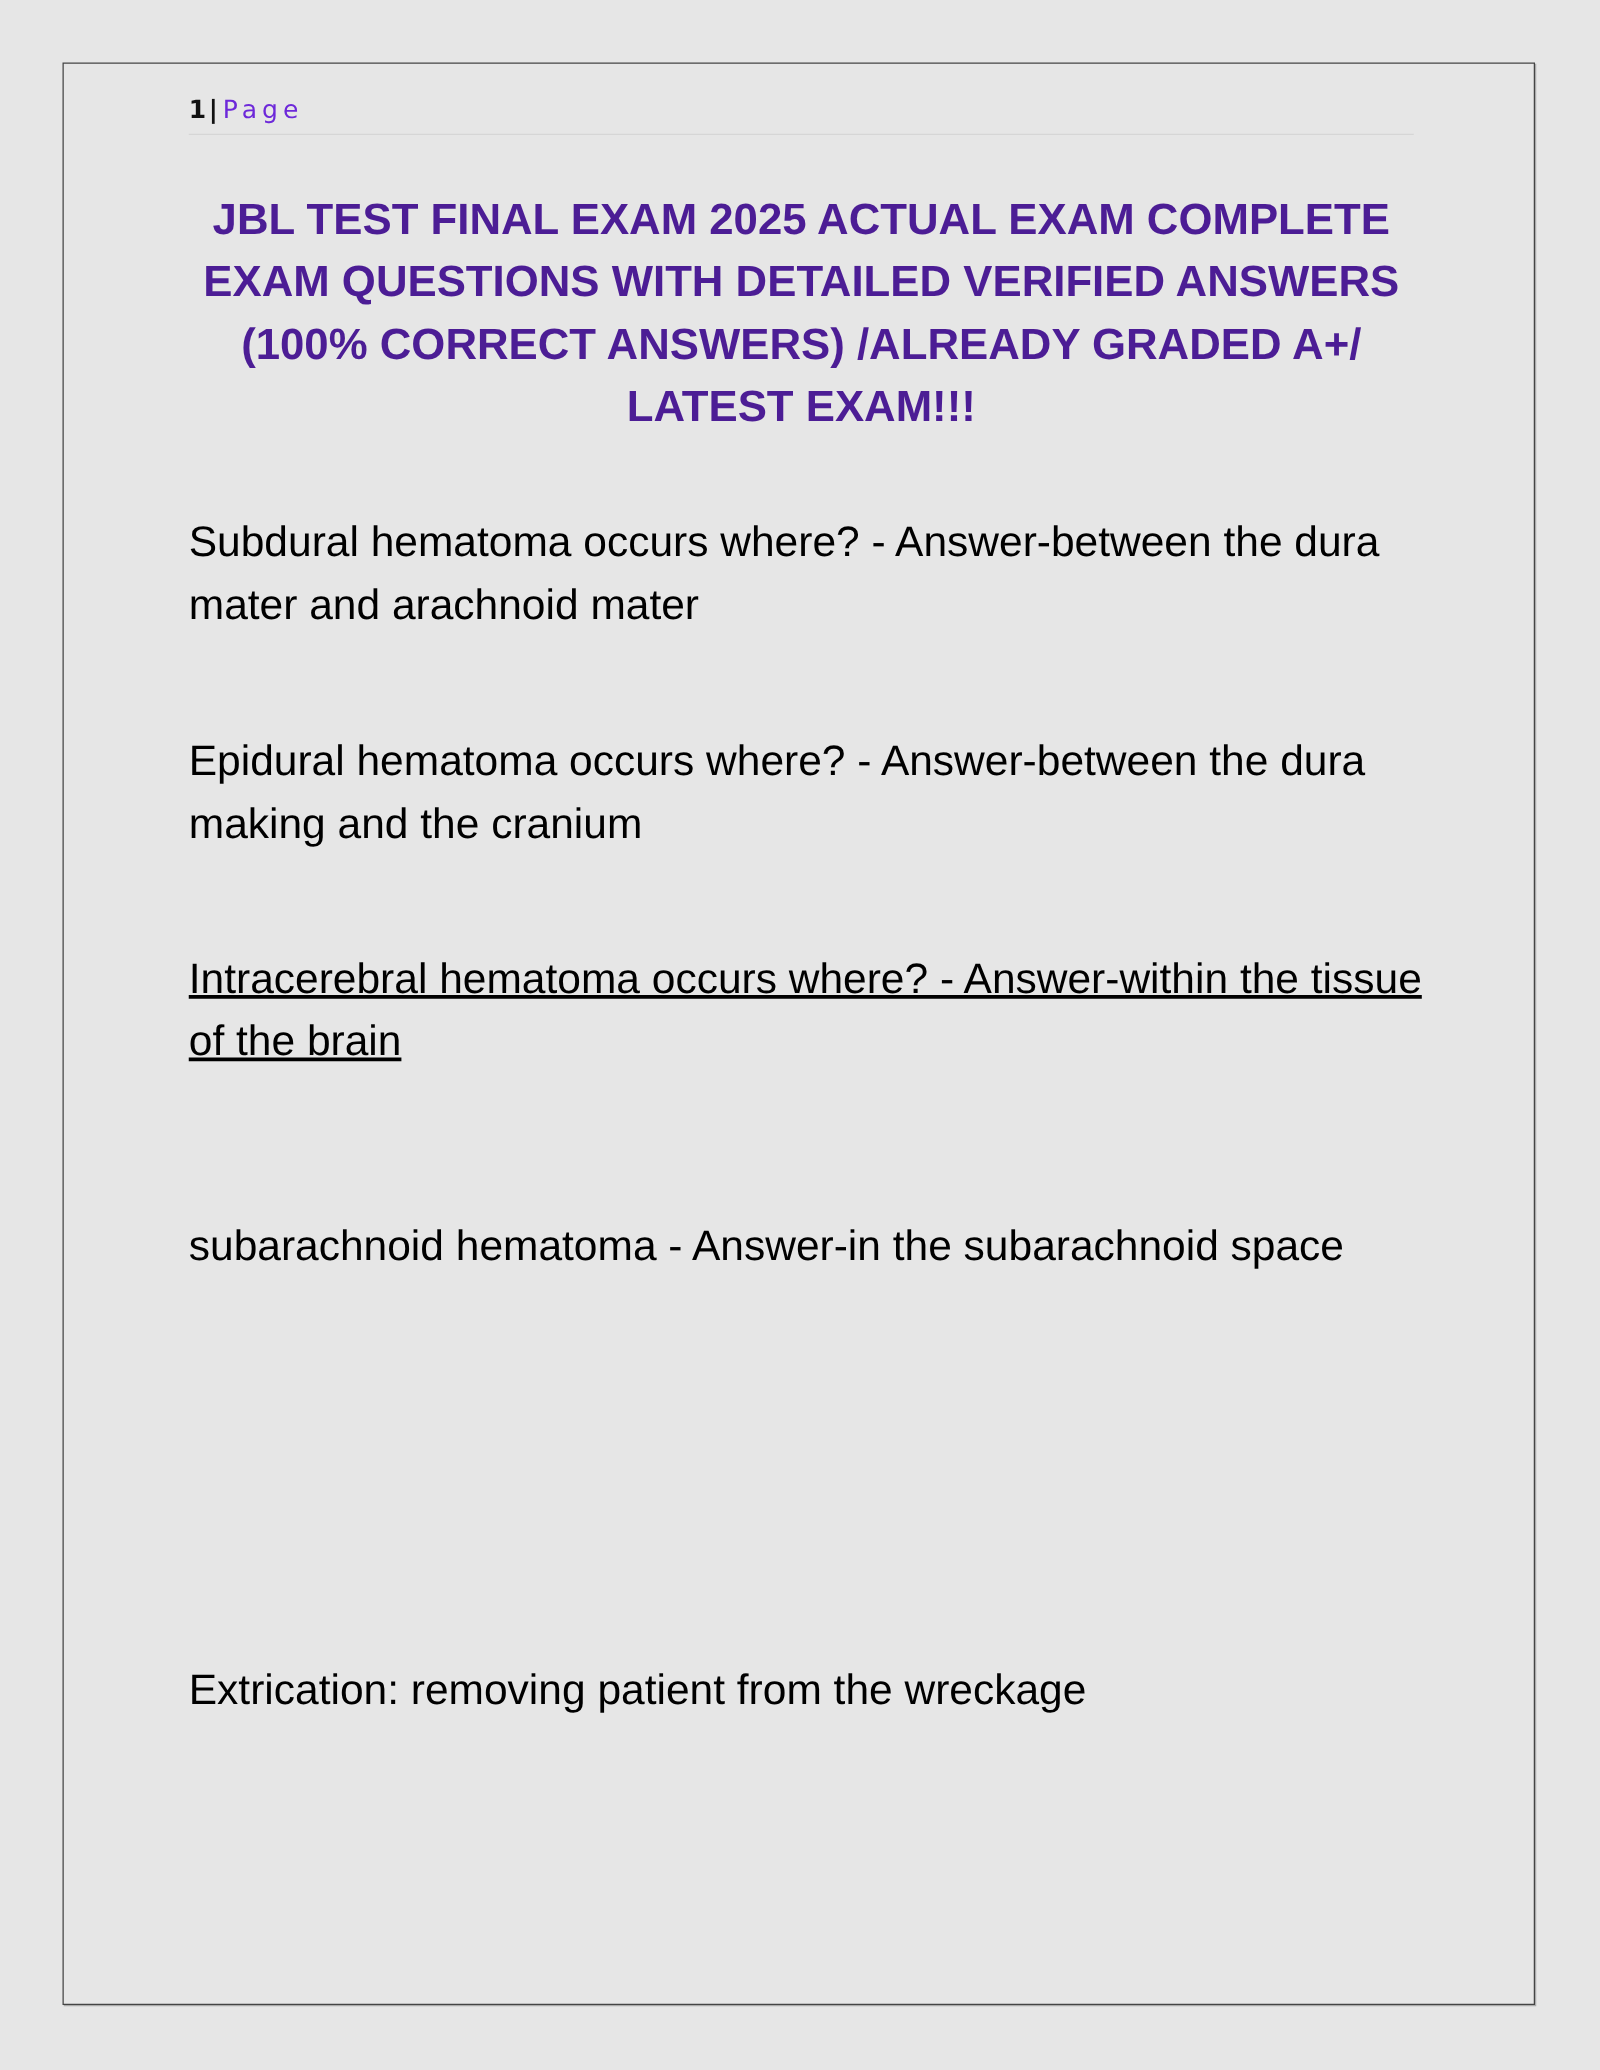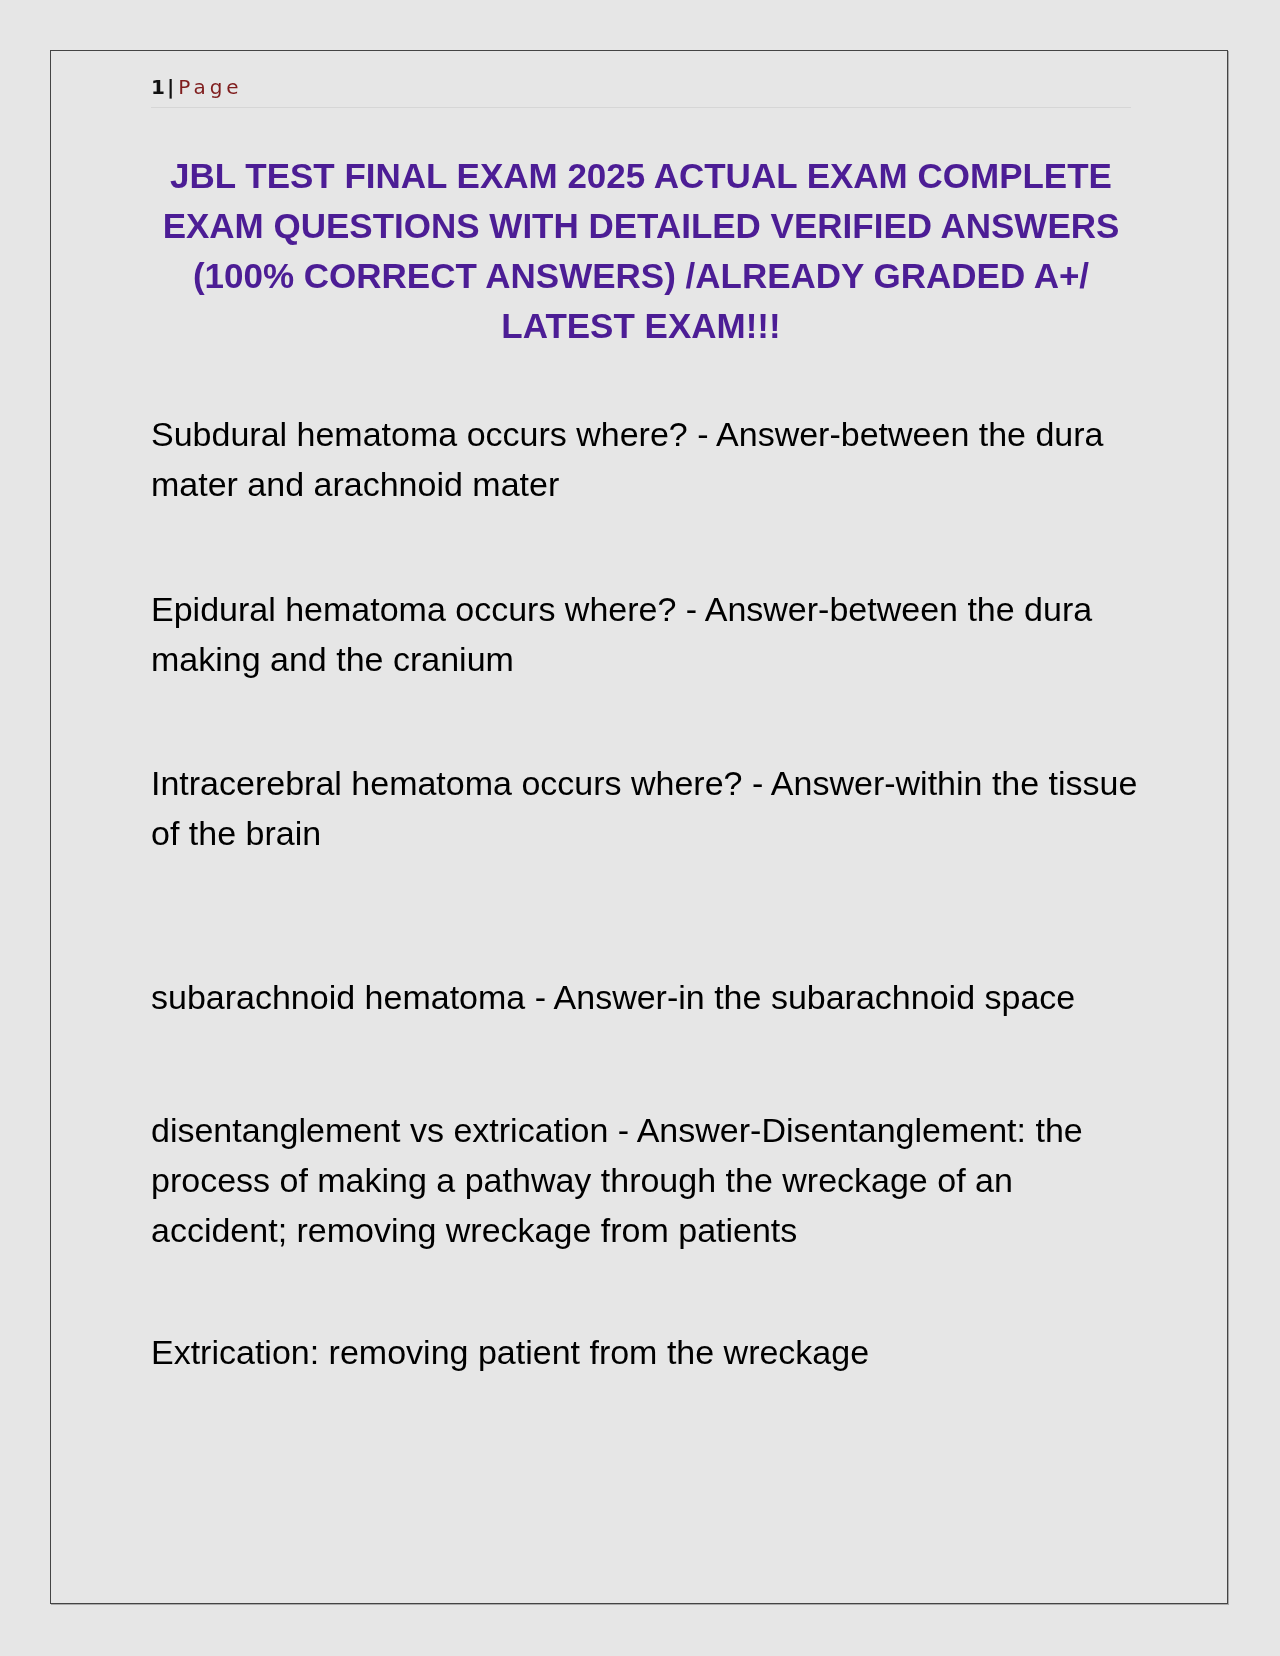--- a/index.html
+++ b/index.html
@@ -23,21 +23,21 @@
     left: 100px; top: 26px;
     width: 980px;
     height: 30px;
     border-bottom: 1px solid #d6d6d6;
     font-family: "DejaVu Sans", sans-serif;
     font-size: 20px;
     line-height: 20px;
   }
   .header .num { font-weight: bold; color: #111; }
   .header .sep { font-weight: bold; color: #111; margin: 0 4px 0 2px; }
-  .header .pg { color: #7f1d1d; letter-spacing: 4px; }
+  .header .pg { color: #6d28d9; letter-spacing: 4px; }
   .title {
     position: absolute;
     left: 100px; top: 100px;
     width: 980px;
     text-align: center;
     color: #4c1d95;
     font-weight: bold;
     font-size: 35px;
     line-height: 50px;
   }
@@ -55,17 +55,16 @@
 
 <div class="page">
   <div class="header">
     <span class="num">1</span><span class="sep">|</span><span class="pg">Page</span>
   </div>
 
   <div class="title">JBL TEST FINAL EXAM 2025 ACTUAL EXAM COMPLETE EXAM QUESTIONS WITH DETAILED VERIFIED ANSWERS (100% CORRECT ANSWERS) /ALREADY GRADED A+/ LATEST EXAM!!!</div>
 
   <div class="qa" style="top:358px;">Subdural hematoma occurs where? - Answer-between the dura mater and arachnoid mater</div>
   <div class="qa" style="top:533px;">Epidural hematoma occurs where? - Answer-between the dura making and the cranium</div>
-  <div class="qa" style="top:707px;">Intracerebral hematoma occurs where? - Answer-within the tissue of the brain</div>
+  <div class="qa" style="top:707px;text-decoration:underline;">Intracerebral hematoma occurs where? - Answer-within the tissue of the brain</div>
   <div class="qa" style="top:881px;margin-top:40px;">subarachnoid hematoma - Answer-in the subarachnoid space</div>
-  <div class="qa" style="top:1054px;">disentanglement vs extrication - Answer-Disentanglement: the process of making a pathway through the wreckage of an accident; removing wreckage from patients</div>
   <div class="qa" style="top:1276px;">Extrication: removing patient from the wreckage</div>
 </div>
 
 </body></html>

